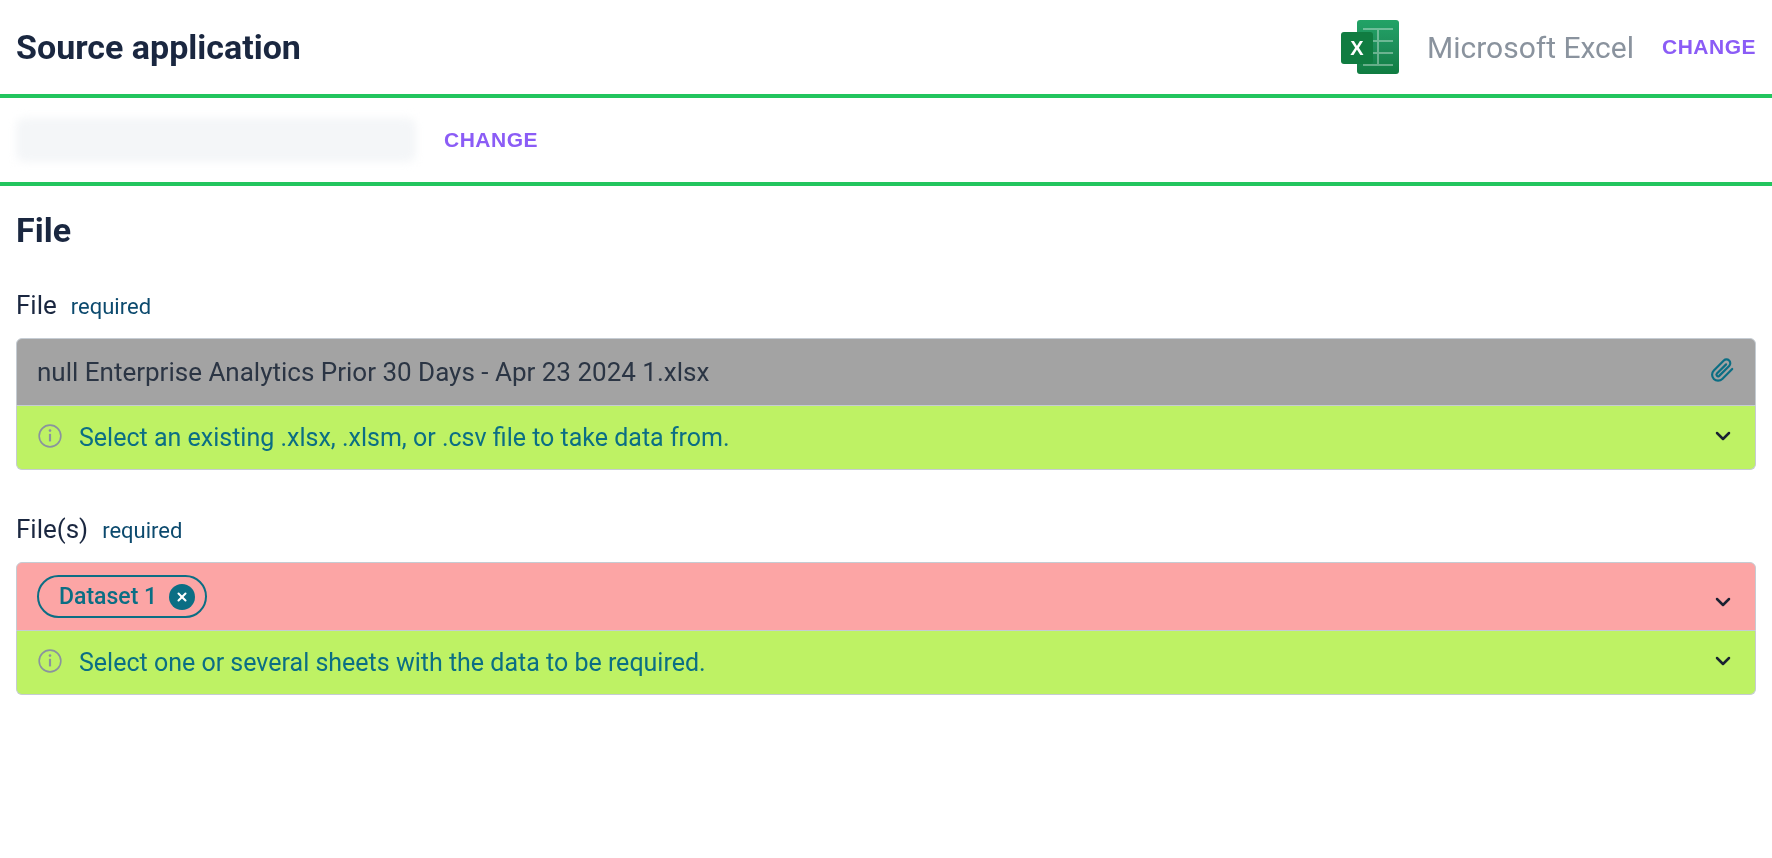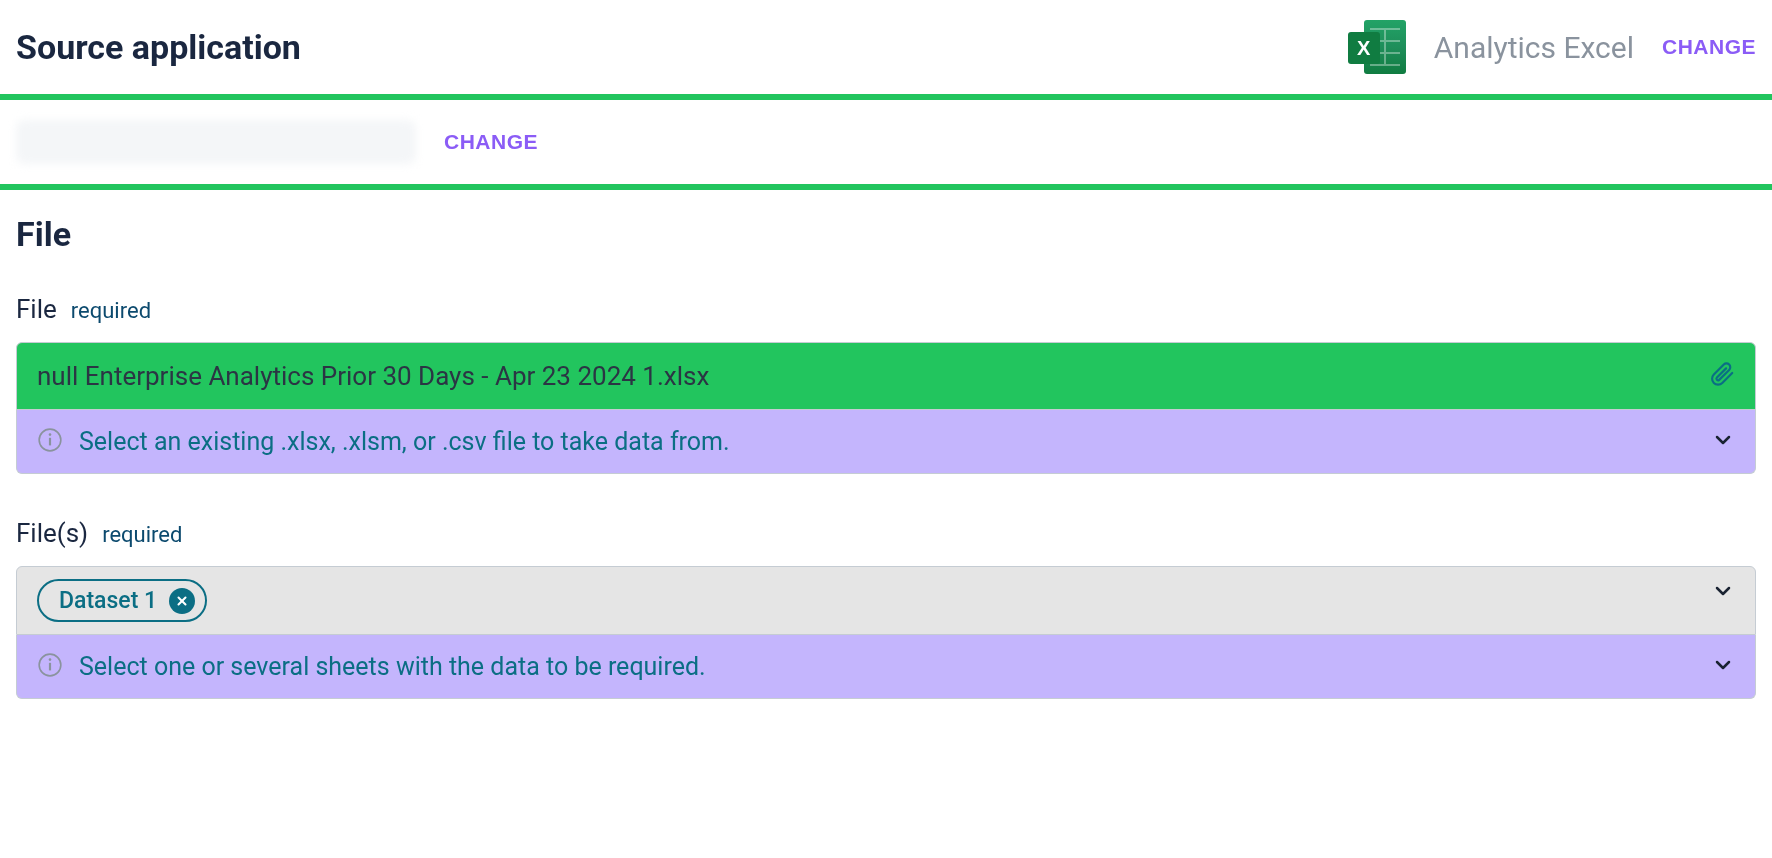--- a/index.html
+++ b/index.html
@@ -6,21 +6,21 @@
   body {
     font-family: -apple-system, BlinkMacSystemFont, "Segoe UI", Roboto, Helvetica, Arial, sans-serif;
     background: #ffffff;
     color: #1a2332;
     width: 1772px;
   }
   .section {
     padding: 20px 16px;
   }
   .section-border {
-    border-bottom: 6px solid #22c55e;
+    border-bottom: 4px solid #22c55e;
   }
   .section-header-row {
     display: flex;
     align-items: center;
     justify-content: space-between;
   }
   .section-title {
     font-size: 34px;
     font-weight: 700;
     color: #1a2740;
@@ -72,40 +72,40 @@
     font-weight: 400;
   }
   .required-tag {
     font-size: 22px;
     color: #0c4a6e;
     font-weight: 400;
   }
   .input-box {
     border: 1px solid #c5ccd3;
     border-radius: 6px 6px 0 0;
-    background: #22c55e;
+    background: #a3a3a3;
     display: flex;
     align-items: center;
     padding: 16px 20px;
     min-height: 68px;
   }
   .input-value {
     font-size: 26px;
     color: #2b3544;
     flex: 1;
   }
   .attach-icon {
     color: #0b6e84;
     flex-shrink: 0;
   }
   .hint-box {
     border: 1px solid #c5ccd3;
     border-top: none;
     border-radius: 0 0 6px 6px;
-    background: #c4b5fd;
+    background: #bef264;
     display: flex;
     align-items: center;
     padding: 16px 20px;
     min-height: 64px;
   }
   .hint-text {
     font-size: 25px;
     color: #0b6e84;
     flex: 1;
     margin-left: 16px;
@@ -117,23 +117,23 @@
   .chevron-icon {
     color: #1a2332;
     flex-shrink: 0;
   }
   .field-group {
     margin-bottom: 44px;
   }
   .chip-input-box {
     border: 1px solid #c5ccd3;
     border-radius: 6px 6px 0 0;
-    background: #e5e5e5;
-    display: flex;
-    align-items: flex-start;
+    background: #fca5a5;
+    display: flex;
+    align-items: flex-end;
     padding: 12px 20px;
     min-height: 68px;
   }
   .chip {
     display: inline-flex;
     align-items: center;
     gap: 12px;
     border: 2px solid #0b6e84;
     border-radius: 999px;
     padding: 6px 10px 6px 20px;
@@ -201,21 +201,21 @@
 <body>
 
 <div class="section section-border">
   <div class="section-header-row">
     <div class="section-title">Source application</div>
     <div class="section-right">
       <div class="excel-icon">
         <div class="excel-page"></div>
         <div class="excel-badge">X</div>
       </div>
-      <div class="app-label">Analytics Excel</div>
+      <div class="app-label">Microsoft Excel</div>
       <button class="change-btn">CHANGE</button>
     </div>
   </div>
 </div>
 
 <div class="section section-border">
   <div class="section-header-row">
     <div class="section-right">
       <div class="account-redacted"></div>
       <button class="change-btn">CHANGE</button>

